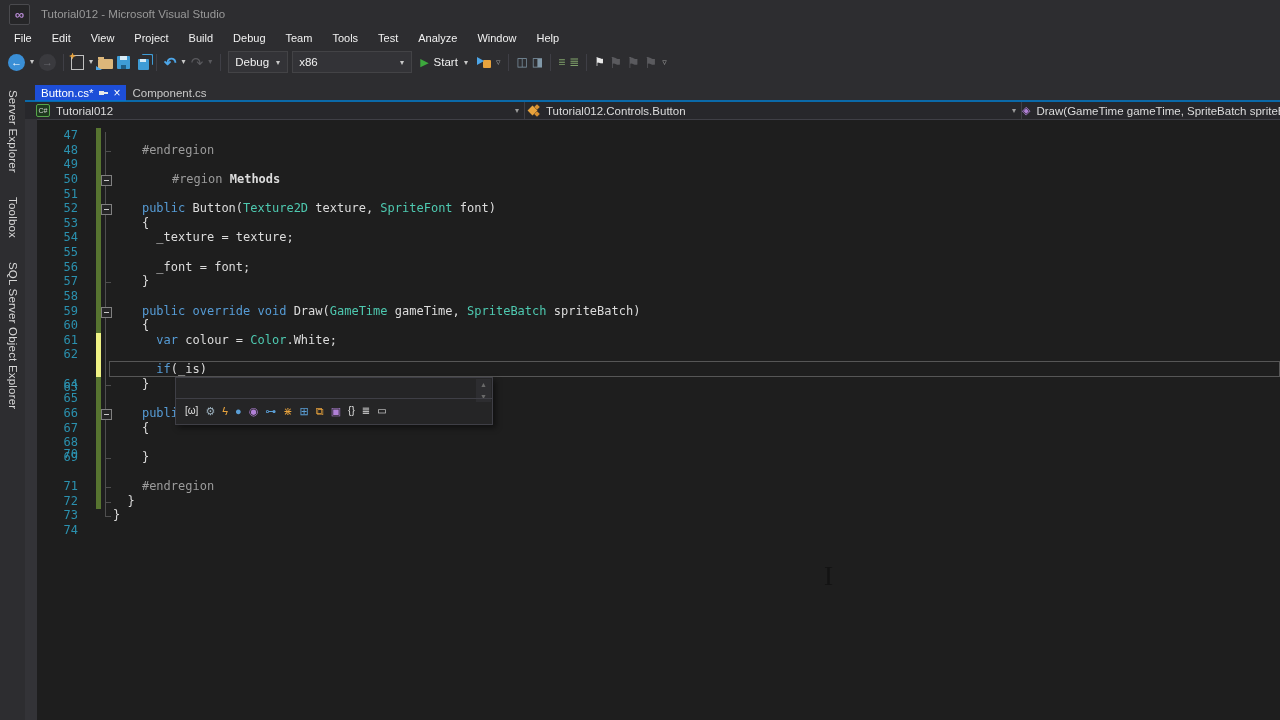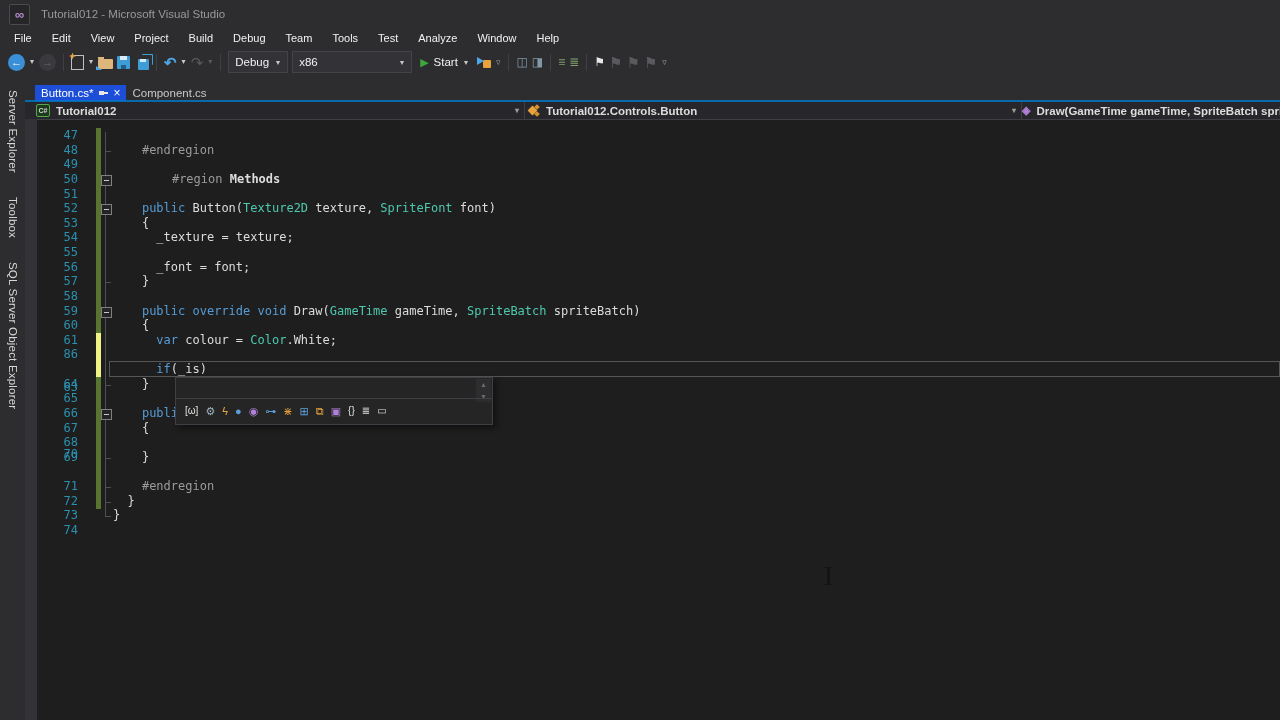--- a/index.html
+++ b/index.html
@@ -54,21 +54,21 @@
   .tab{display:flex;align-items:center;font-size:11.5px;padding:0 6px;gap:5px;}
   .tab.active{background:#1d4ed8;color:#FFFFFF;}
   .tab.inactive{color:#C8C8C8;}
   .pin{position:relative;width:10px;height:10px;}
   .pin::before{content:"";position:absolute;left:1px;top:3px;width:5px;height:4px;background:#E8E8E8;}
   .pin::after{content:"";position:absolute;left:6px;top:4px;width:4px;height:2px;background:#E8E8E8;}
   .tab-close{color:#FFFFFF;font-size:12px;line-height:1;}
   #tab-underline{position:absolute;left:25px;top:100px;width:1255px;height:2px;background:rgba(0,122,204,.78);}
   
   #navbar{position:absolute;left:25px;top:102px;width:1255px;height:17px;background:#27272B;border-bottom:1px solid #3F3F46;}
-  .bcs{position:absolute;top:0;height:100%;display:flex;align-items:center;gap:6px;font-size:11.5px;color:#DCDCDC;border-right:1px solid #3F3F46;font-weight:bold;}
+  .bcs{position:absolute;top:0;height:100%;display:flex;align-items:center;gap:6px;font-size:11.5px;color:#DCDCDC;border-right:1px solid #3F3F46;}
   .bcs .bcaret{margin-left:auto;margin-right:5px;color:#9a9a9a;font-size:8px;}
   #bc1{left:3px;width:488px;padding-left:8px;}
   #bc2{left:492px;width:494px;padding-left:10px;}
   #bc3{left:987px;width:268px;padding-left:10px;border-right:none;overflow:hidden;white-space:nowrap;}
   .cs-proj-icon{width:12px;height:11px;border:1px solid #57A64A;border-radius:2px;font-size:7px;color:#D4D4D4;
       display:flex;align-items:center;justify-content:center;background:#1E3A1E;flex:0 0 auto;}
   .class-icon{position:relative;width:13px;height:12px;flex:0 0 auto;}
   .class-icon i{position:absolute;background:#E8A33D;transform:rotate(45deg);}
   .class-icon i:nth-child(1){left:2px;top:2px;width:7px;height:7px;}
   .class-icon i:nth-child(2){left:8px;top:0;width:4px;height:4px;background:#D89030;}
@@ -276,21 +276,21 @@
         <div class="lnum" style="top: 184.56px;">59</div>
         <div class="chg g" style="top: 184.56px; height: 15.03px;"></div>
         <div class="fbox" style="top: 187.56px;"></div>
         <div class="ct" style="top: 184.56px;">    <span class="kw">public override void </span><span class="pl">Draw(</span><span class="ty">GameTime</span><span class="pl"> gameTime, </span><span class="ty">SpriteBatch</span><span class="pl"> spriteBatch)</span></div>
         <div class="lnum" style="top: 199.19px;">60</div>
         <div class="chg g" style="top: 199.19px; height: 15.03px;"></div>
         <div class="ct" style="top: 199.19px;">    <span class="pl">{</span></div>
         <div class="lnum" style="top: 213.82px;">61</div>
         <div class="chg y" style="top: 213.82px; height: 15.03px;"></div>
         <div class="ct" style="top: 213.82px;">      <span class="kw">var</span><span class="pl"> colour = </span><span class="ty">Color</span><span class="pl">.White;</span></div>
-        <div class="lnum" style="top: 228.45px;">86</div>
+        <div class="lnum" style="top: 228.45px;">62</div>
         <div class="chg y" style="top: 228.45px; height: 15.03px;"></div>
         <div class="lnum" style="top: 243.08px; margin-top: 18px;">63</div>
         <div class="chg y" style="top: 243.08px; height: 15.03px;"></div>
         <div class="curline" style="top: 242.08px; height: 14px;"></div>
         <div class="ct" style="top: 243.08px;">      <span class="kw">if</span><span class="pl">(_is)</span></div>
         <div class="squiggle" style="left: 163px; top: 255.08px;"><svg width="18" height="4">
             <polyline points="0,3 3,1 6,3 9,1 12,3 15,1 18,3" fill="none" stroke="#E31400" stroke-width="1"></polyline>
           </svg></div>
         <div class="lnum" style="top: 257.71px;">64</div>
         <div class="chg g" style="top: 257.71px; height: 15.03px;"></div>

